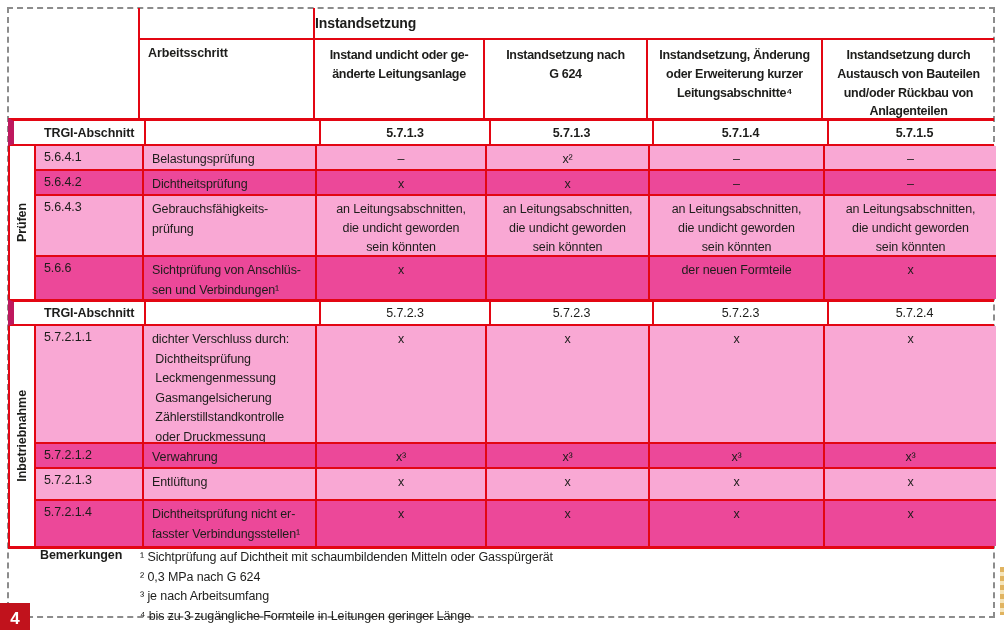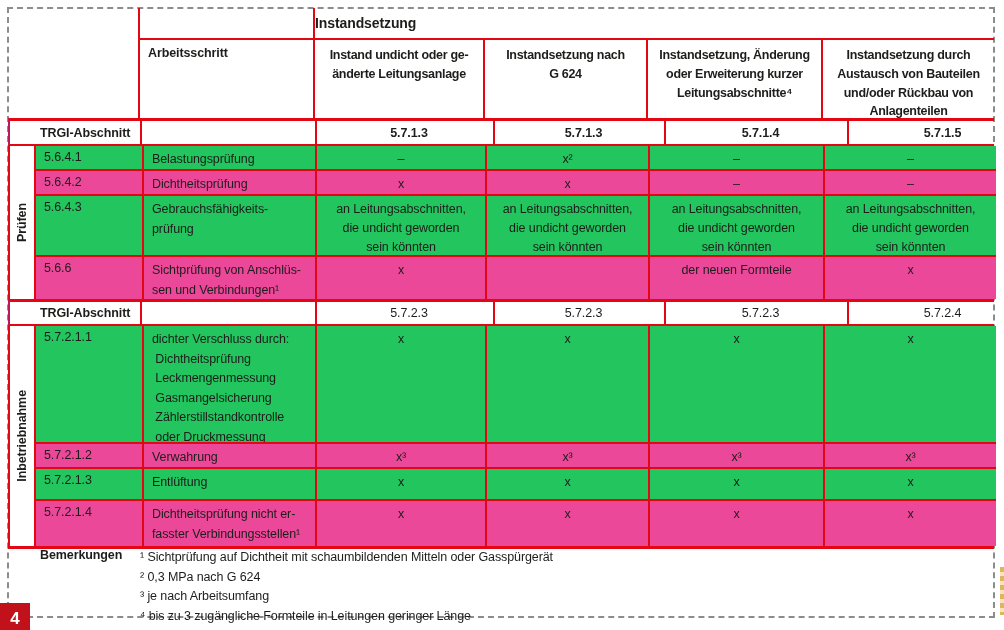--- a/index.html
+++ b/index.html
@@ -31,42 +31,42 @@
     font-weight:bold;font-size:14px;text-align:left;padding-top:7px;
   }
   .th{
     font-weight:bold;text-align:center;padding:6px 4px 0 4px;
     white-space:pre-line;line-height:1.5;letter-spacing:-0.3px;
   }
   .th-step{font-weight:bold;text-align:left;padding:6px 8px 0 8px;}
   
   .trgi{
     border-top:3px solid #e30613;border-bottom:2px solid #e30613;
-    border-left:2px solid #be185d;height:28px;
+    border-left:6px solid #be185d;height:28px;
   }
   .trgi2{height:27px;}
   .trgi .cell{display:flex;align-items:center;}
   .trgi-label{font-weight:bold;padding-left:30px;flex:0 0 132px;}
-  .trgi-val{justify-content:center;margin-left:8px;}
+  .trgi-val{justify-content:center;}
   .trgi-val.bold{font-weight:bold;}
   
   .section{display:flex;border-left:2px solid #e30613;box-sizing:border-box;}
   .section.last{border-bottom:3px solid #e30613;}
   .sec-label{
     flex:0 0 26px;border-right:2px solid #e30613;display:flex;
     align-items:center;justify-content:center;background:#fff;box-sizing:border-box;
   }
   .sec-label span{
     writing-mode:vertical-rl;transform:rotate(180deg);
     font-weight:bold;white-space:nowrap;
   }
   .sec-rows{flex:1;display:flex;flex-direction:column;}
   .row{display:flex;border-bottom:2px solid #e30613;box-sizing:border-box;background:#ec4899;}
   .row.noline{border-bottom:none;}
-  .row.shaded{background:#22c55e;}
+  .row.shaded{background:#f9a8d4;}
   .num{flex:0 0 106px;padding:4px 4px 0 8px;}
   .step{padding:4px 8px 0 8px;white-space:pre-line;line-height:1.56;}
   .val{text-align:center;padding:4px 4px 0 4px;white-space:pre-line;line-height:1.5;}
   
   .remarks{position:absolute;left:8px;top:541px;width:986px;display:flex;}
   .remarks-label{flex:0 0 132px;font-weight:bold;padding:7px 0 0 32px;box-sizing:border-box;}
   .remarks-items{flex:1;padding-top:7px;}
   .remarks-items div{line-height:19.5px;}
   
   .badge{

